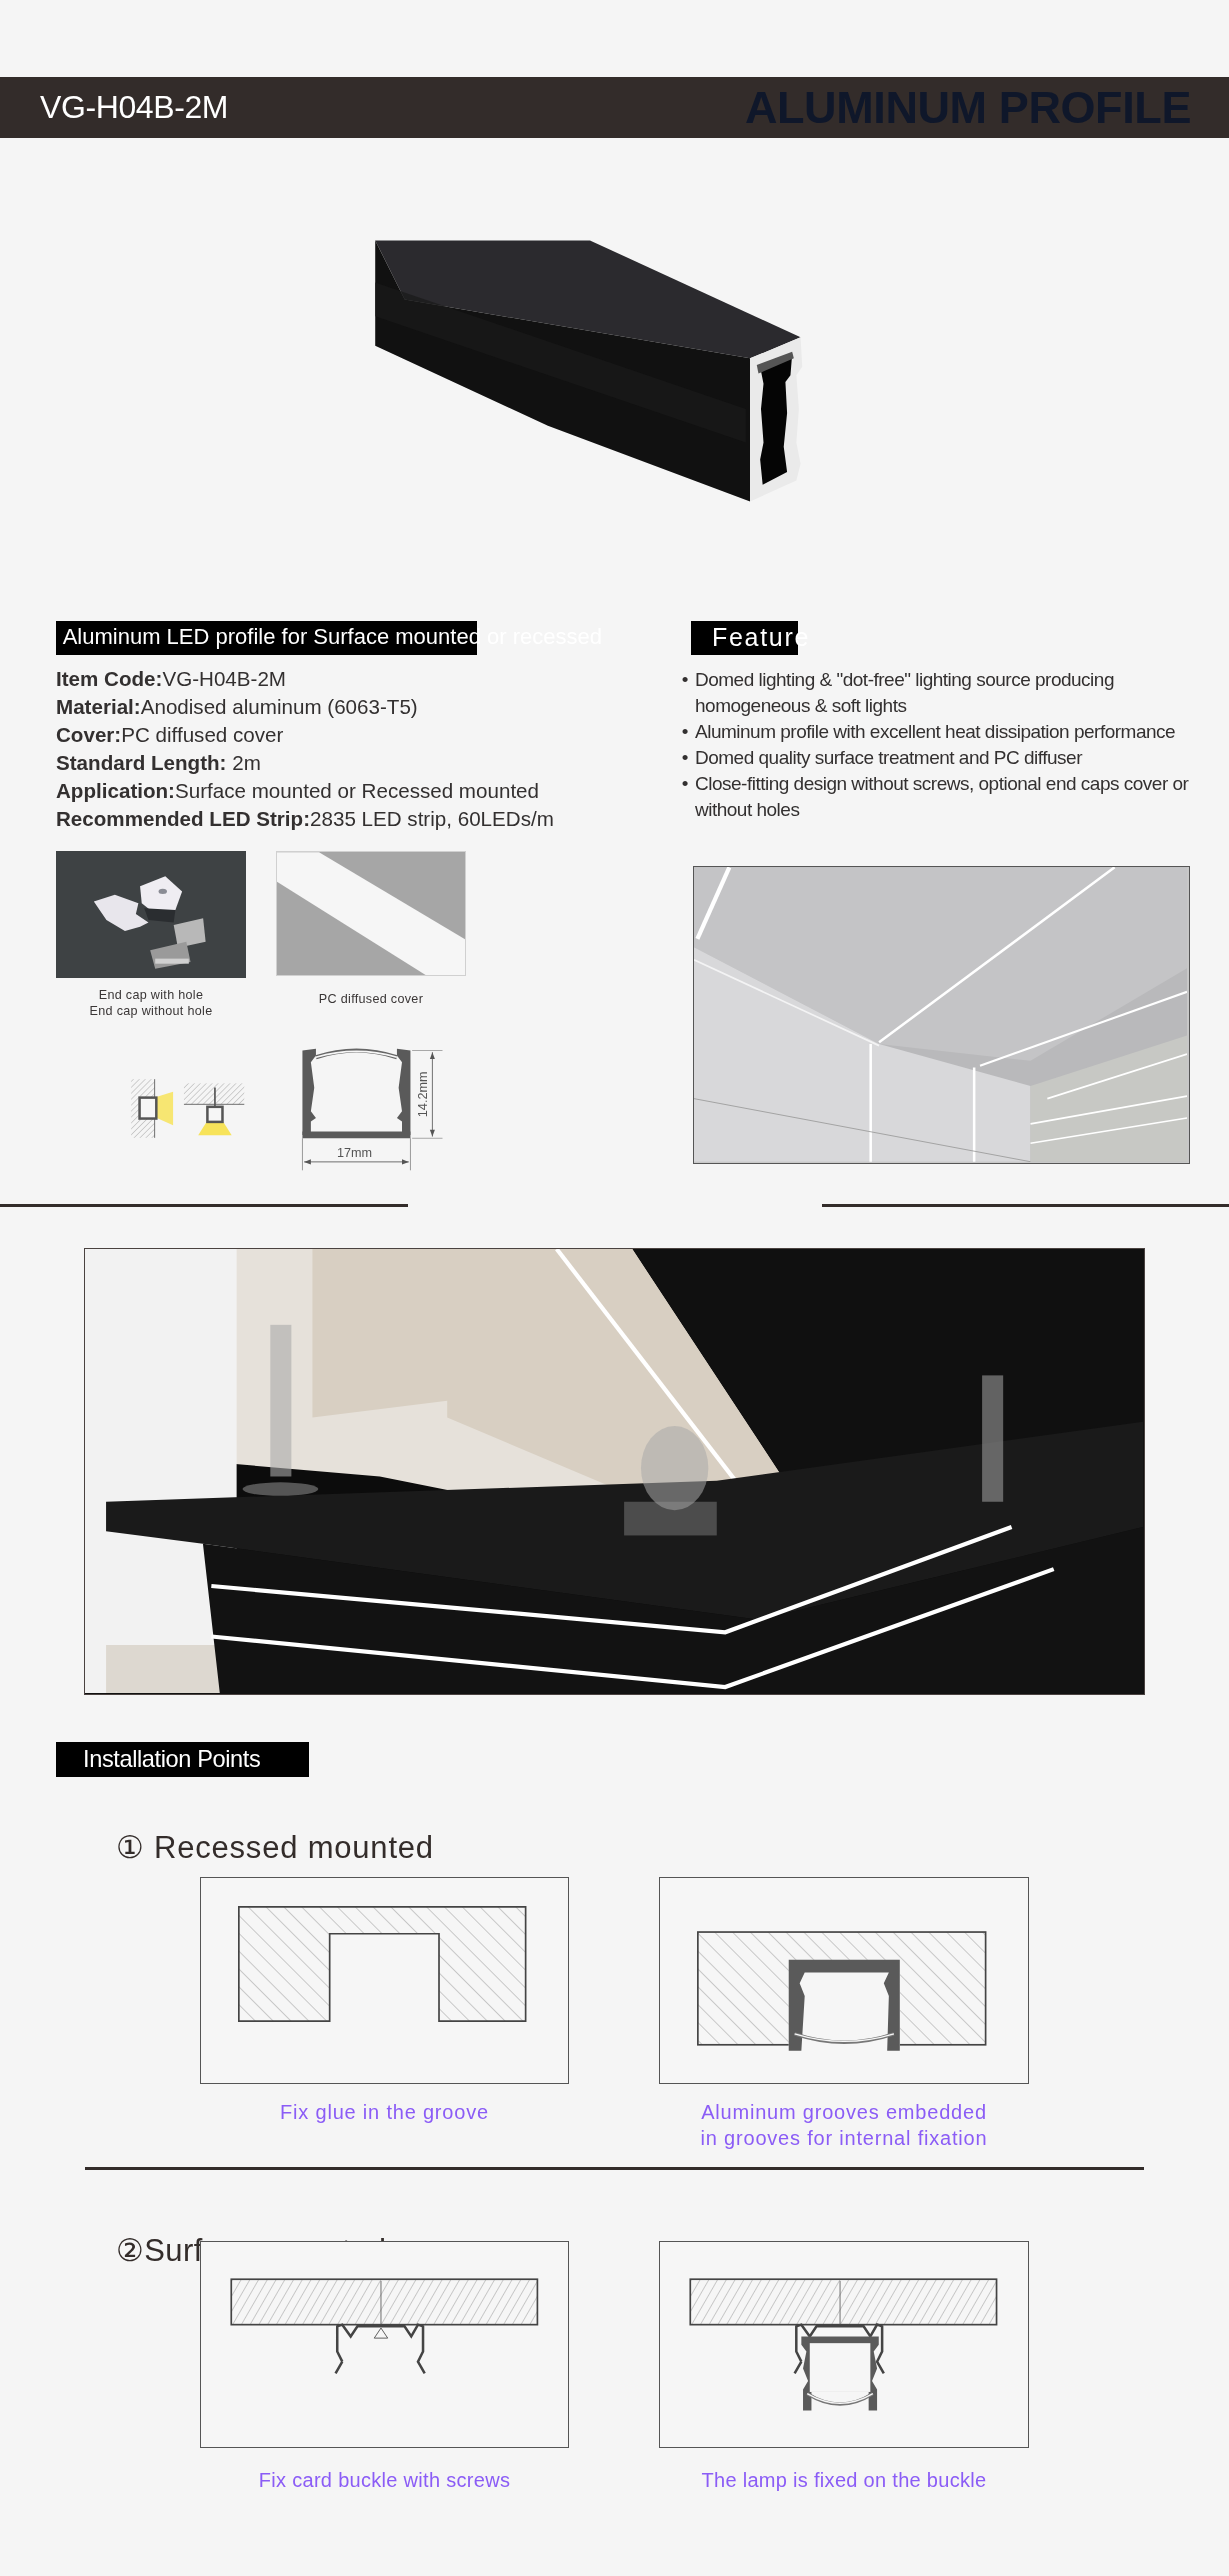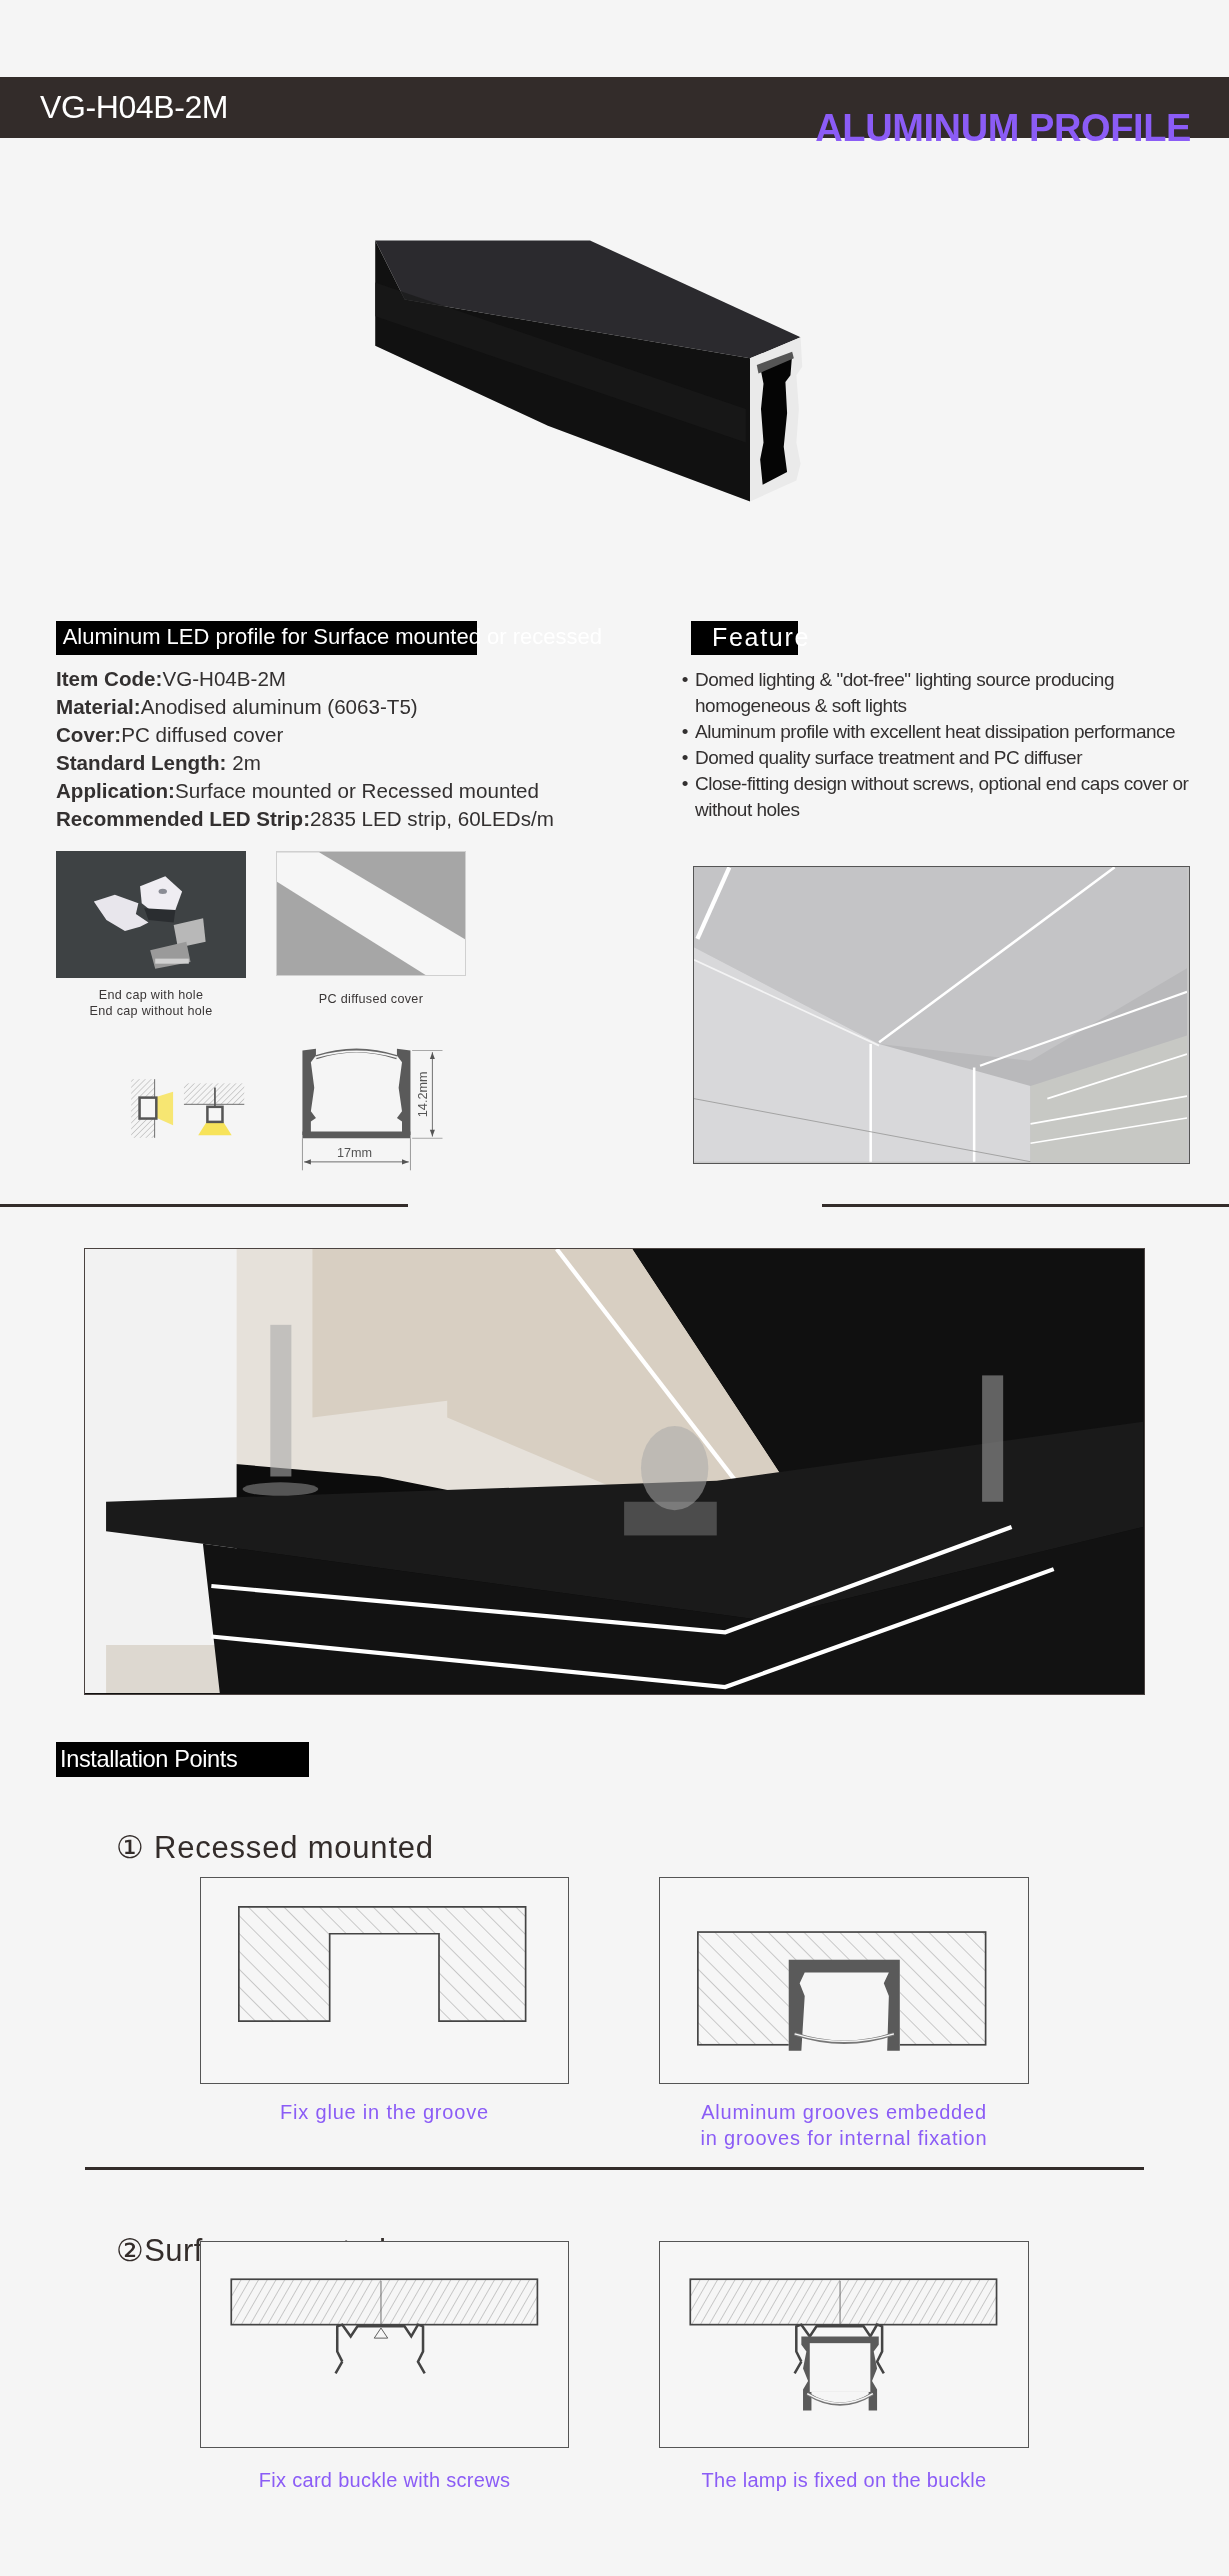--- a/index.html
+++ b/index.html
@@ -3,30 +3,30 @@
 <meta charset="utf-8">
 <style>
   * { box-sizing: border-box; margin: 0; padding: 0; }
   html, body { width: 1229px; height: 2576px; background: #f5f5f5; overflow: hidden; }
   body { position: relative; font-family: "Liberation Sans", sans-serif; color: #333030; }
   .abs { position: absolute; }
 
   
   .header-bar { left: 0; top: 77px; width: 1229px; height: 61px; background: #332c2a; }
   .header-code { left: 40px; top: 88px; font-size: 32px; color: #fff; font-family: "Liberation Sans", sans-serif; letter-spacing: -0.4px; line-height: 39px; }
-  .header-title { right: 38px; top: 88px; font-size: 38px; font-weight: bold; color: #8b5cf6; line-height: 39px; letter-spacing: -0.4px; margin-top: 21px; }
+  .header-title { right: 38px; top: 88px; font-size: 45px; font-weight: bold; color: #0f172a; line-height: 39px; letter-spacing: -0.4px; }
 
   
   .product { left: 371px; top: 232px; width: 438px; height: 278px; }
 
   
   .tag { background: #000000; color: #fff; line-height: 32px; height: 34px; padding: 0 6.7px; white-space: nowrap; }
   .tag-spec { left: 56px; top: 621px; width: 421px; font-size: 22px; }
   .tag-feature { left: 691px; top: 621px; width: 107px; font-size: 25px; letter-spacing: 1.7px; padding-left: 21px; }
-  .tag-install { left: 56px; top: 1742px; width: 253px; font-size: 23.6px; padding-left: 4px; letter-spacing: -0.4px; height: 35px; line-height: 35px; }
+  .tag-install { left: 56px; top: 1742px; width: 253px; font-size: 23.6px; padding-left: 27px; letter-spacing: -0.4px; height: 35px; line-height: 35px; }
 
   
   .specs { left: 56px; top: 665px; width: 623px; font-size: 20.6px; line-height: 28px; color: #333030; }
   .specs .row { white-space: nowrap; }
   .specs .k { font-weight: bold; }
 
   
   .features { left: 680px; top: 667px; width: 522px; font-size: 19px; line-height: 26px; color: #333030; letter-spacing: -0.5px; }
   .features li { list-style: none; position: relative; padding-left: 15px; }
   .features li::before { content: "\2022"; position: absolute; left: 1.7px; top: 0; }

